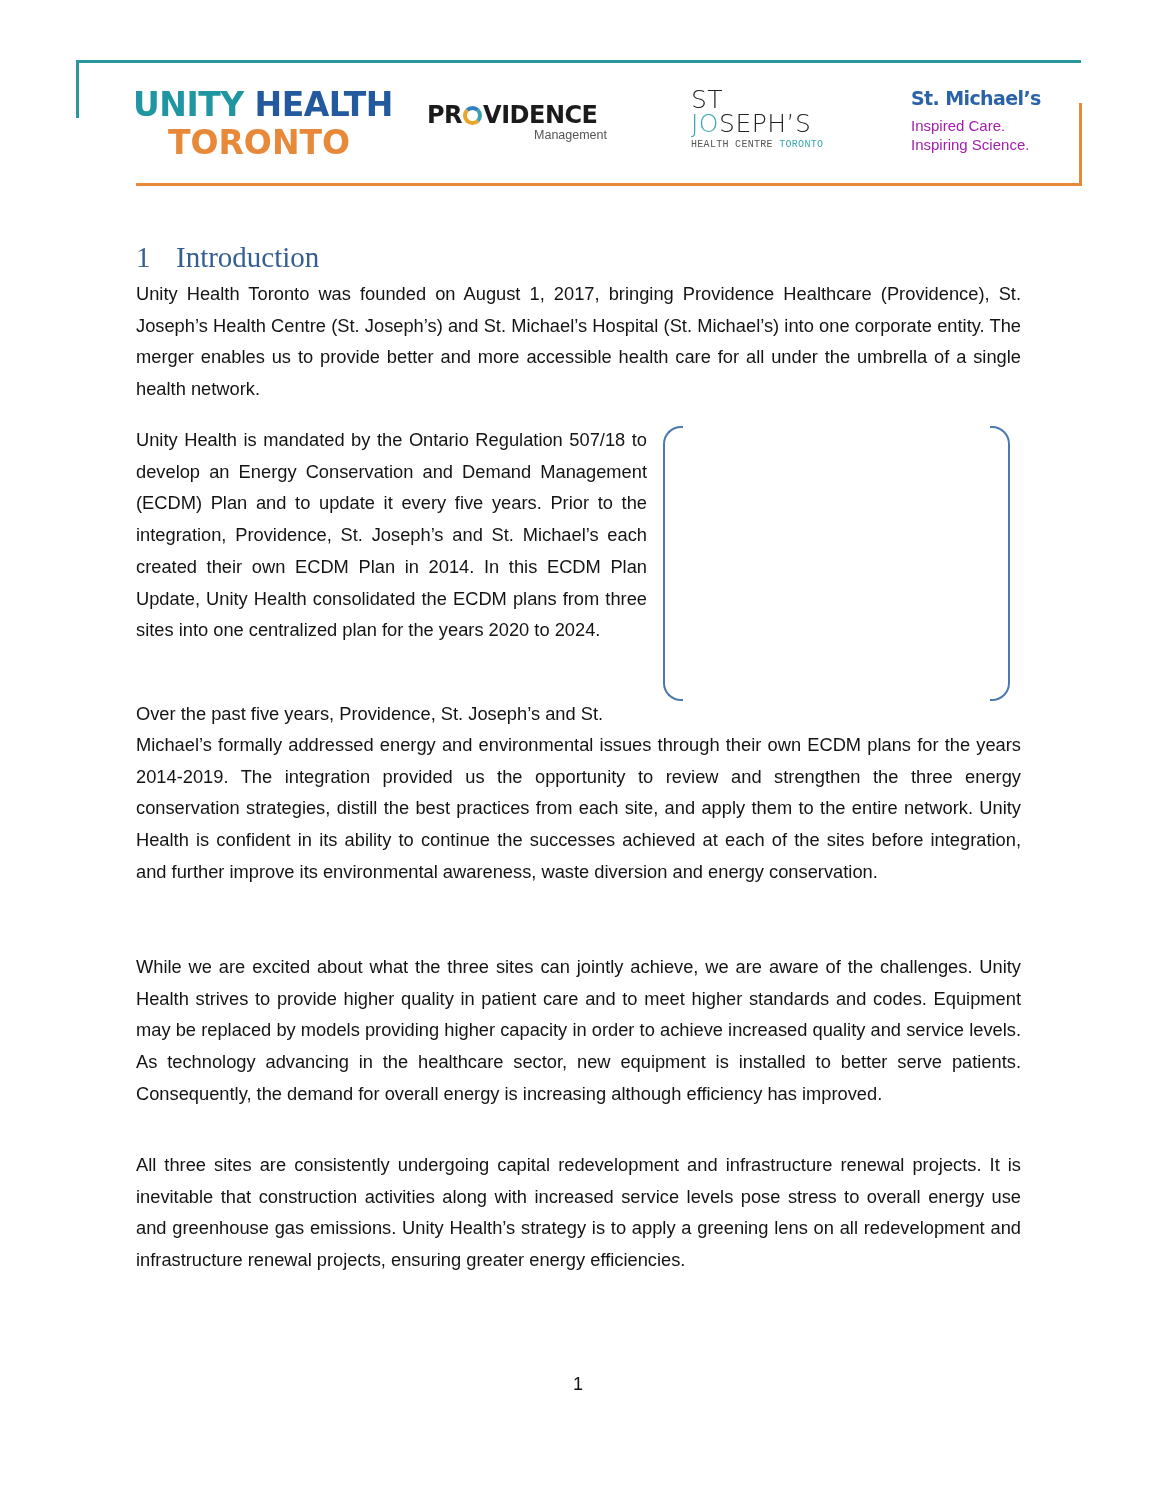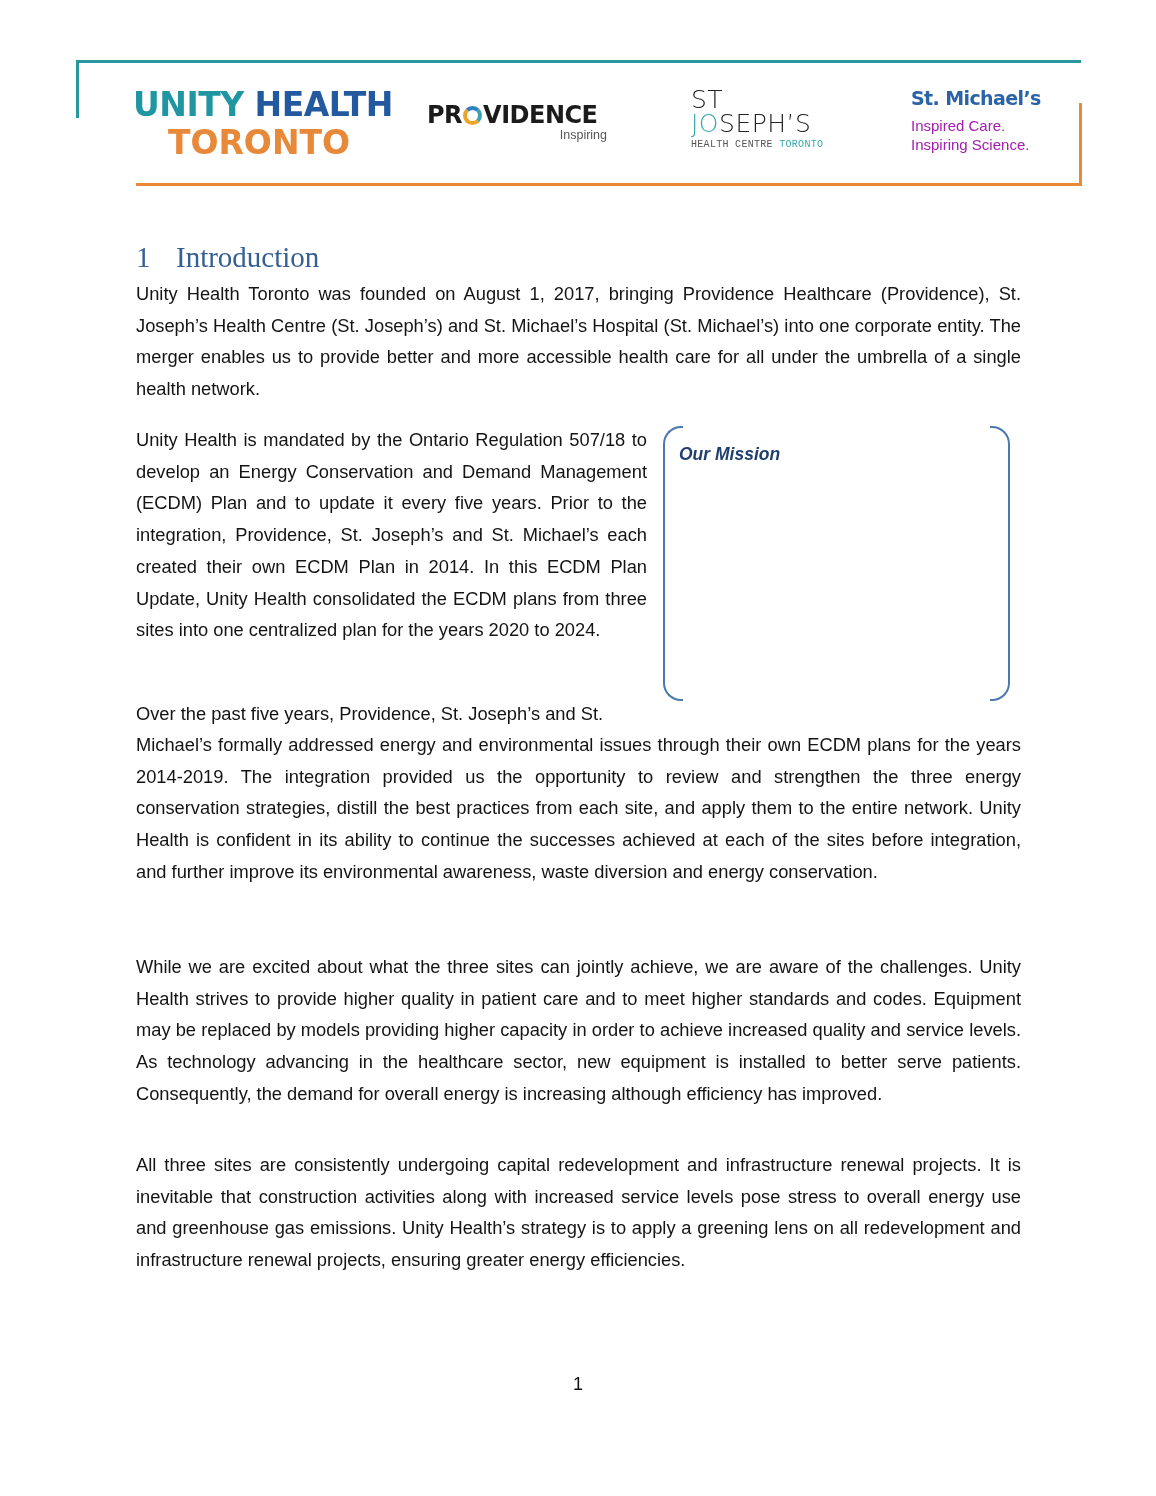--- a/index.html
+++ b/index.html
@@ -81,21 +81,21 @@
     <span class="unity">UNITY</span>
     <span class="health">HEALTH</span>
   </div>
   <span class="toronto">TORONTO</span>
 </div>
 
 <div class="logo-prov">
   <div class="name">
     <span>PR</span><span class="o-ring"></span><span>VIDENCE</span>
   </div>
-  <div class="sub">Inspiring</div>
+  <div class="sub">Management</div>
 </div>
 
 <div class="logo-stj">
   <div class="row">
     <span>ST</span>
   </div>
   <div class="row">
     <span class="teal">JO</span><span>SEPH’S</span>
   </div>
   <div class="sub">
@@ -115,21 +115,20 @@
   <span class="num">1</span><span>Introduction</span>
 </h1>
 
 <p class="para p1 justify">Unity Health Toronto was founded on August 1, 2017, bringing Providence Healthcare (Providence), St. Joseph’s Health Centre (St. Joseph’s) and St. Michael’s Hospital (St. Michael’s) into one corporate entity. The merger enables us to provide better and more accessible health care for all under the umbrella of a single health network.</p>
 <p class="para p2 justify">Unity Health is mandated by the Ontario Regulation 507/18 to develop an Energy Conservation and Demand Management (ECDM) Plan and to update it every five years. Prior to the integration, Providence, St. Joseph’s and St. Michael’s each created their own ECDM Plan in 2014. In this ECDM Plan Update, Unity Health consolidated the ECDM plans from three sites into one centralized plan for the years 2020 to 2024.</p>
 
 <div class="mission">
   <div class="bracket left"></div>
   <div class="bracket right"></div>
   <div class="mission-text">
-    <p class="mission-title">Our Mission</p>
   </div>
 </div>
 
 <p class="para p3a">Over the past five years, Providence, St. Joseph’s and St.</p>
 <p class="para p3 justify">Michael’s formally addressed energy and environmental issues through their own ECDM plans for the years 2014-2019. The integration provided us the opportunity to review and strengthen the three energy conservation strategies, distill the best practices from each site, and apply them to the entire network. Unity Health is confident in its ability to continue the successes achieved at each of the sites before integration, and further improve its environmental awareness, waste diversion and energy conservation.</p>
 <p class="para p4 justify">While we are excited about what the three sites can jointly achieve, we are aware of the challenges. Unity Health strives to provide higher quality in patient care and to meet higher standards and codes. Equipment may be replaced by models providing higher capacity in order to achieve increased quality and service levels. As technology advancing in the healthcare sector, new equipment is installed to better serve patients. Consequently, the demand for overall energy is increasing although efficiency has improved.</p>
 <p class="para p5 justify">All three sites are consistently undergoing capital redevelopment and infrastructure renewal projects. It is inevitable that construction activities along with increased service levels pose stress to overall energy use and greenhouse gas emissions. Unity Health’s strategy is to apply a greening lens on all redevelopment and infrastructure renewal projects, ensuring greater energy efficiencies.</p>
 
 <div class="page-num">1</div>
 

